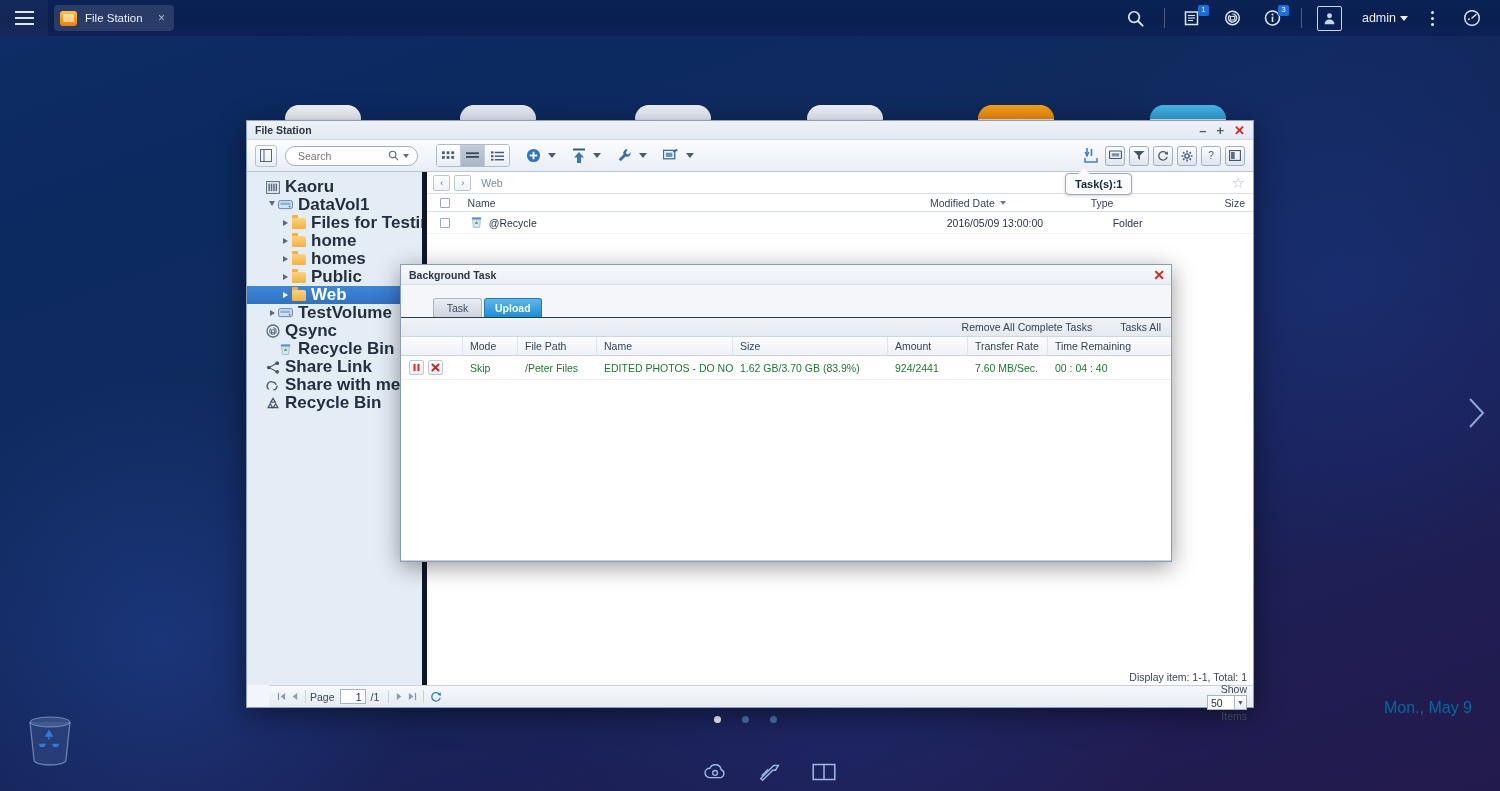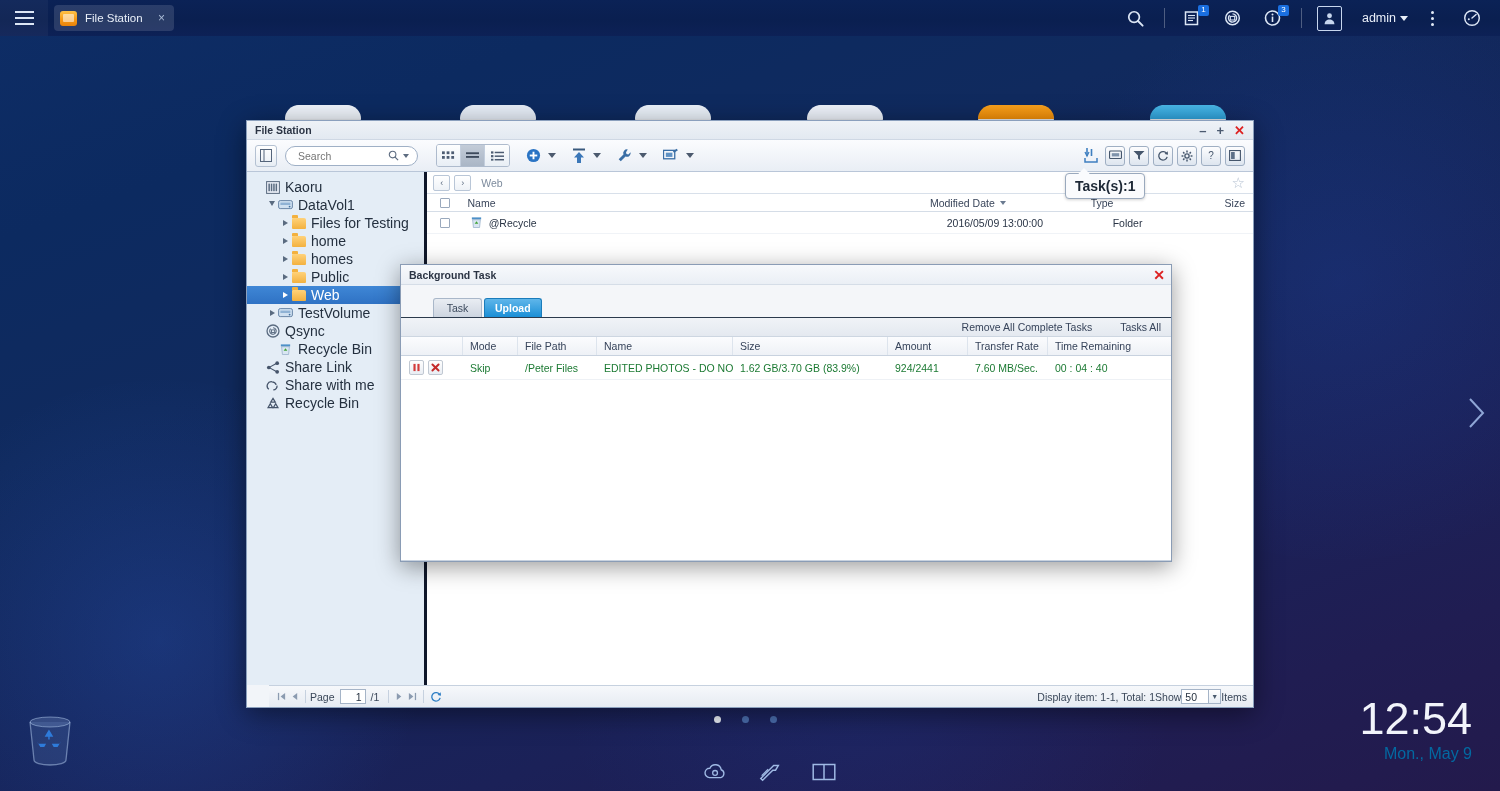--- a/index.html
+++ b/index.html
@@ -141,22 +141,22 @@
   .viewgrp .v.sel { background: linear-gradient(180deg,#c3ccd8 0%, #aab6c6 100%); }
   .tool-item { display:flex;align-items:center; margin-left:16px; cursor:pointer; }
   .tool-item .cv { width:0;height:0;border-left:4px solid transparent;border-right:4px solid transparent;border-top:5px solid #4c5a6e; margin-left:7px;}
   .tb-right-icons { margin-left:auto; display:flex; align-items:center; gap:4px; }
   .sqbtn { width:20px;height:20px;border:1px solid #9fafc3;border-radius:3px;
      background: linear-gradient(180deg,#fdfdfe 0%, #dde5ef 100%);
      display:flex;align-items:center;justify-content:center;cursor:pointer;font-size:10px;color:#45566c;}
 
   .fs-body { flex:1 1 auto; display:flex; min-height:0; }
   .fs-side {
-    width:188px; background:#e4edf6; border-right:3px solid #0f172a;
-    padding-top:6px; font-size:14px; color:#24303f; overflow:hidden;
+    width:188px; background:#e4edf6; border-right:5px solid #0f172a;
+    padding-top:6px; font-size:17px; color:#24303f; overflow:hidden;font-weight:bold;
   }
   .tr-row { display:flex; align-items:center; height:18px; padding-left:6px; cursor:pointer; white-space:nowrap;}
   .tr-row.sel { background: linear-gradient(180deg,#3f87d6 0%, #2f72c4 100%); color:#fff; }
   .tw { width:12px; display:flex; align-items:center; justify-content:center; flex:0 0 auto;}
   .tw .arw { width:0;height:0;border-top:3.5px solid transparent;border-bottom:3.5px solid transparent;border-left:5px solid #5a6b80;}
   .tw .arw.open { border-left:3.5px solid transparent;border-right:3.5px solid transparent;border-top:5px solid #5a6b80; }
   .tr-row.sel .tw .arw { border-left-color:#fff; }
   .ico { width:15px; height:13px; margin-right:5px; flex:0 0 auto; display:flex; align-items:center; justify-content:center;}
   .folder-ico { width:14px;height:11px;border-radius:1px 2px 1px 1px;
      background: linear-gradient(180deg,#ffd27a 0%, #f3b13f 100%); position:relative;}
@@ -168,21 +168,21 @@
     height:22px; display:flex; align-items:center; padding:0 6px; border-bottom:1px solid #d8e0ea;
     background:#fff;
   }
   .navb { width:17px;height:16px;border:1px solid #b9c6d7;border-radius:2px;background:linear-gradient(180deg,#fff,#eef2f7);
      display:flex;align-items:center;justify-content:center;font-size:9px;color:#5c6b80; margin-right:4px; cursor:pointer;}
   .crumb .path { font-size:10.5px; color:#7d8b9d; margin-left:6px;}
   .star { margin-left:auto; font-size:15px; color:#b6c2d2; cursor:pointer; padding-right:2px;}
   .tooltip-task {
     position:absolute; left:1065px; top:173px; z-index:30;
     background:#fafbfd; border:1px solid #9aa9bd; border-radius:4px;
-    font-size:14px; color:#1d2836; padding:4px 9px; font-weight:bold;
+    font-size:11px; color:#1d2836; padding:4px 9px; font-weight:bold;
     box-shadow: 0 1px 3px rgba(0,0,0,0.18);
   }
   .tooltip-task:after {
     content:""; position:absolute; left:12px; top:-6px; width:10px;height:6px;
     background:#fafbfd; border-left:1px solid #9aa9bd;border-right:1px solid #9aa9bd;
     clip-path: polygon(50% 0, 100% 100%, 0 100%);
   }
   .col-head {
     height:18px; display:flex; align-items:center; border-bottom:1px solid #d5dde7;
     font-size:10.5px; color:#3a4椒; color:#39455a; background:#fff;
@@ -744,21 +744,21 @@
         </svg>
     </div>
     <div class="pgsep"></div>
     <div class="pgbtn" style="width:15px;">
       <svg width="12" height="12" viewBox="0 0 13 13">
           <path d="M10.6 4.2 A4.6 4.6 0 1 0 11 7.4" fill="none" stroke="#2d7ec4" stroke-width="1.4"></path>
           <polygon points="11.6,1.4 11.9,5.2 8.2,4.4" fill="#2d7ec4"></polygon>
         </svg>
     </div>
 
-    <div style="margin-left:auto;display:flex;align-items:center;gap:0;">
+    <div style="margin-left:auto;display:flex;align-items:flex-end;gap:0;flex-direction:column;">
       <span>Display item: 1-1, Total: 1</span>
       <span>Show</span>
       <div style="display:flex;">
         <div class="showsel">50</div>
         <div class="showarr">▼</div>
       </div>
       <span>Items</span>
     </div>
   </div>
 </div>
@@ -855,15 +855,14 @@
     <path d="M8 10 L12 48 a16 5 0 0 0 32 0 L48 10" fill="rgba(160,195,250,0.12)" stroke="rgba(200,225,255,0.45)" stroke-width="1.3"></path>
     <g fill="#2f7fe0" opacity="0.95" transform="translate(14,16) scale(0.72)">
       <path d="M18 2 L24 12 L19 12 L19 16 L17 16 L17 12 L12 12 z"></path>
       <path d="M3 22 L14 22 L11.5 26.5 L6 26.5 L1 18 z"></path>
       <path d="M33 22 L22 22 L24.5 26.5 L30 26.5 L35 18 z"></path>
     </g>
   </svg>
 </div>
 
 <div id="clock">
-  <div class="ctime">12:54</div>
   <div class="cdate">Mon., May 9</div>
 </div>
 
 </body></html>

